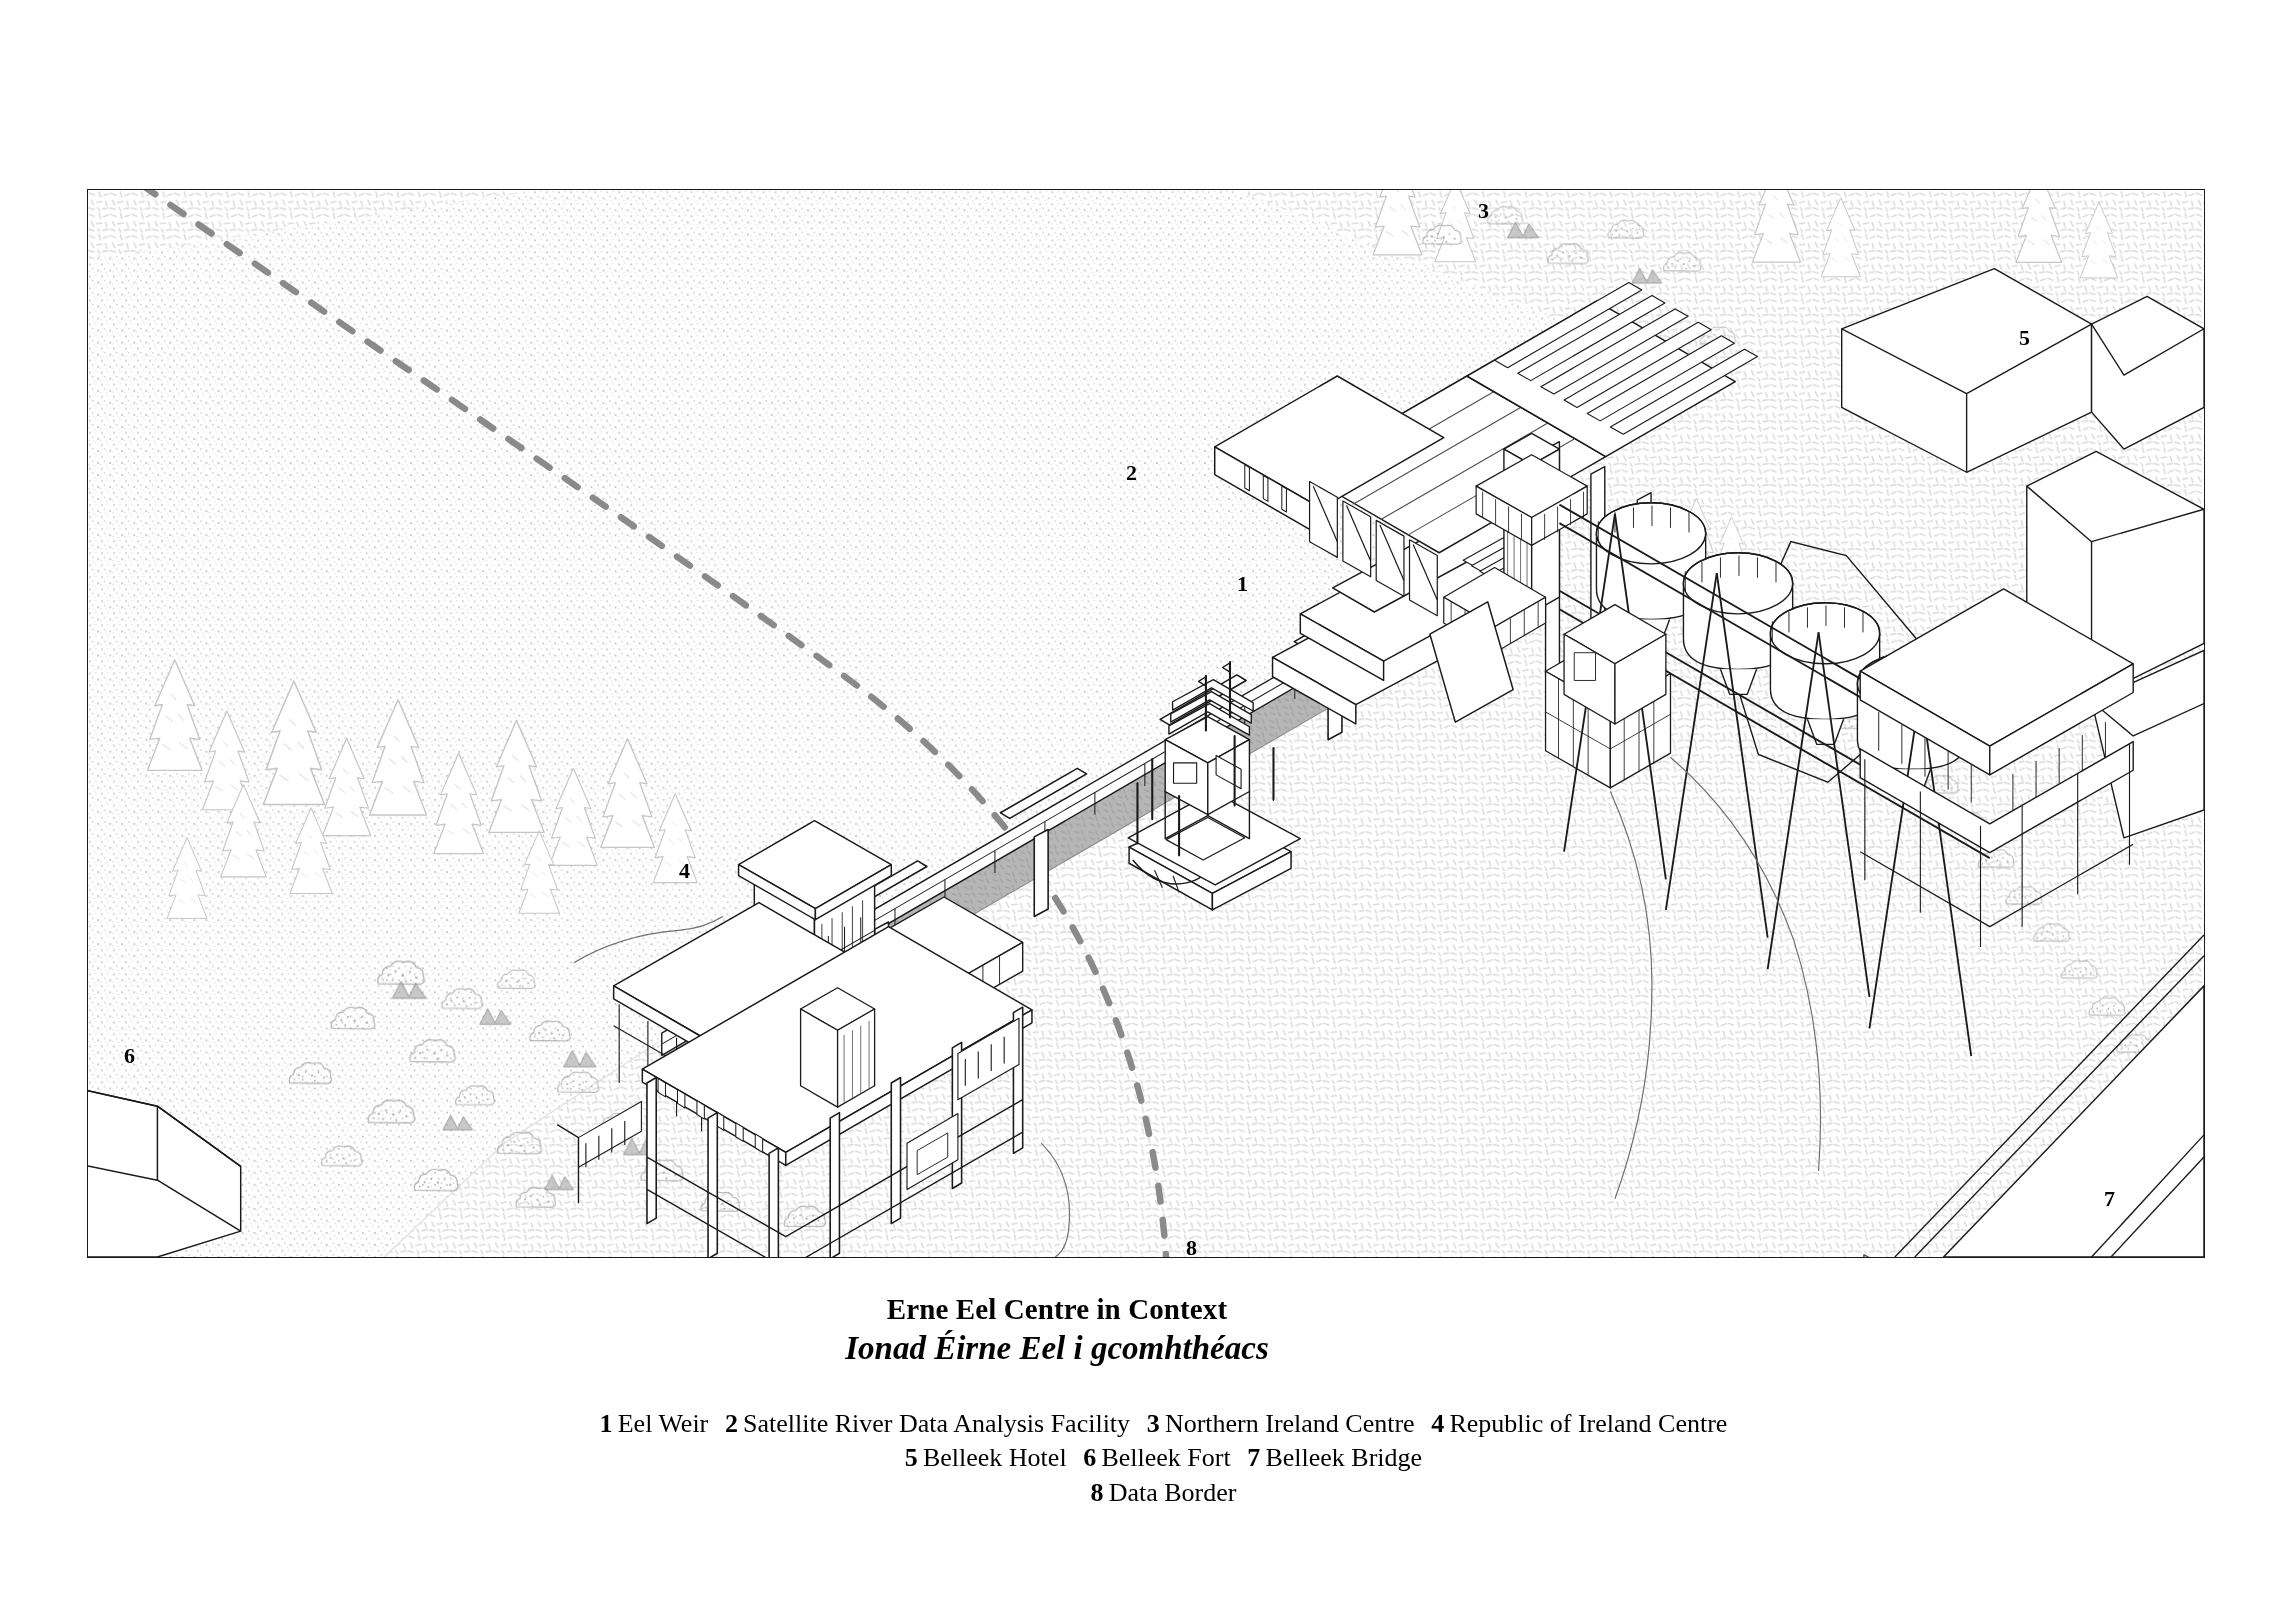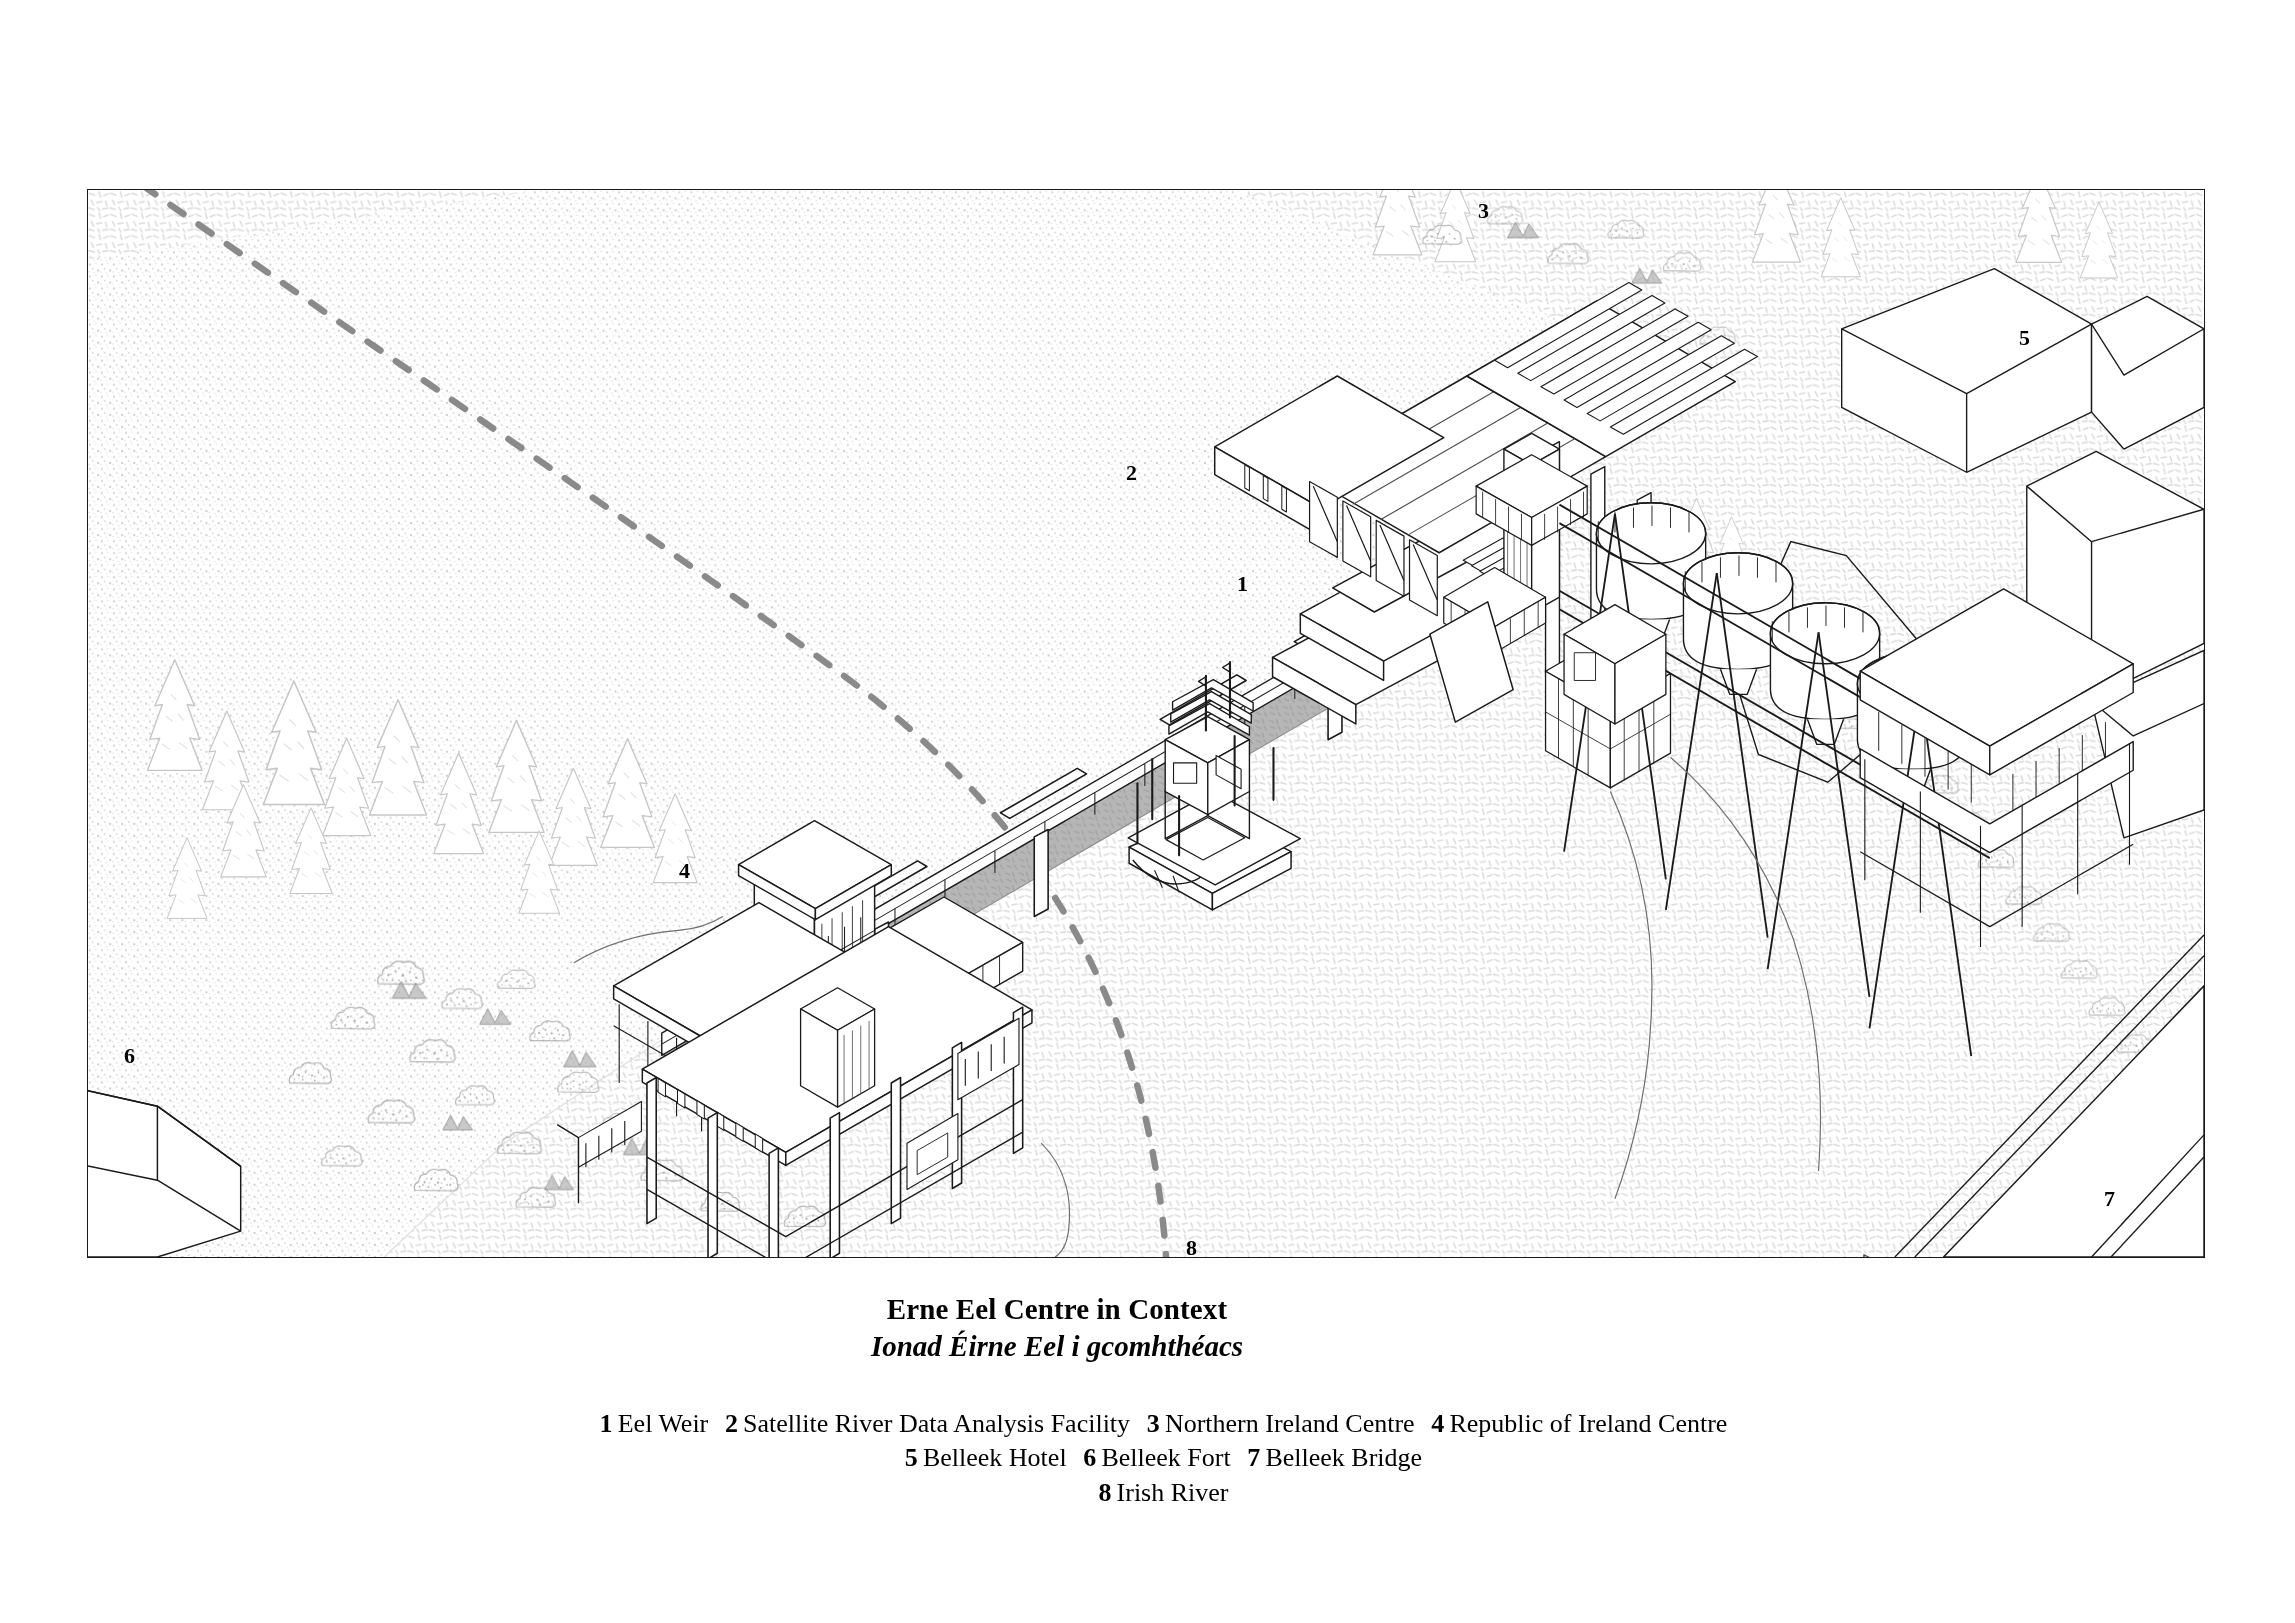--- a/index.html
+++ b/index.html
@@ -26,21 +26,21 @@
   
   #caption{
     position:absolute;
     left:0;top:1291px;width:2114px;
     text-align:center;
   }
   .cap-title{
     font-size:29px;font-weight:bold;letter-spacing:0.1px;line-height:1.26;
   }
   .cap-sub{
-    font-size:29px;font-weight:bold;font-style:italic;line-height:1.26;
+    font-size:33px;font-weight:bold;font-style:italic;line-height:1.26;
   }
   #legend{
     position:absolute;left:16px;top:1407px;width:2295px;text-align:center;
     font-size:26px;line-height:1.32;
   }
   #legend .row{white-space:nowrap;}
   .k{font-weight:bold;}
   .lgap{display:inline-block;width:16.7px;}
   .ksp{display:inline-block;width:5.1px;}
 
@@ -746,18 +746,18 @@
   </div>
 
   <div id="legend">
     <div class="row">
       <span class="k">1</span><span class="ksp"></span><span>Eel Weir</span><span class="lgap"></span><span class="k">2</span><span class="ksp"></span><span>Satellite River Data Analysis Facility</span><span class="lgap"></span><span class="k">3</span><span class="ksp"></span><span>Northern Ireland Centre</span><span class="lgap"></span><span class="k">4</span><span class="ksp"></span><span>Republic of Ireland Centre</span>
     </div>
     <div class="row">
       <span class="k">5</span><span class="ksp"></span><span>Belleek Hotel</span><span class="lgap"></span><span class="k">6</span><span class="ksp"></span><span>Belleek Fort</span><span class="lgap"></span><span class="k">7</span><span class="ksp"></span><span>Belleek Bridge</span>
     </div>
     <div class="row">
-      <span class="k">8</span><span class="ksp"></span><span>Irish River</span>
+      <span class="k">8</span><span class="ksp"></span><span>Data Border</span>
     </div>
   </div>
 
 </div>
 
 
 </body></html>

